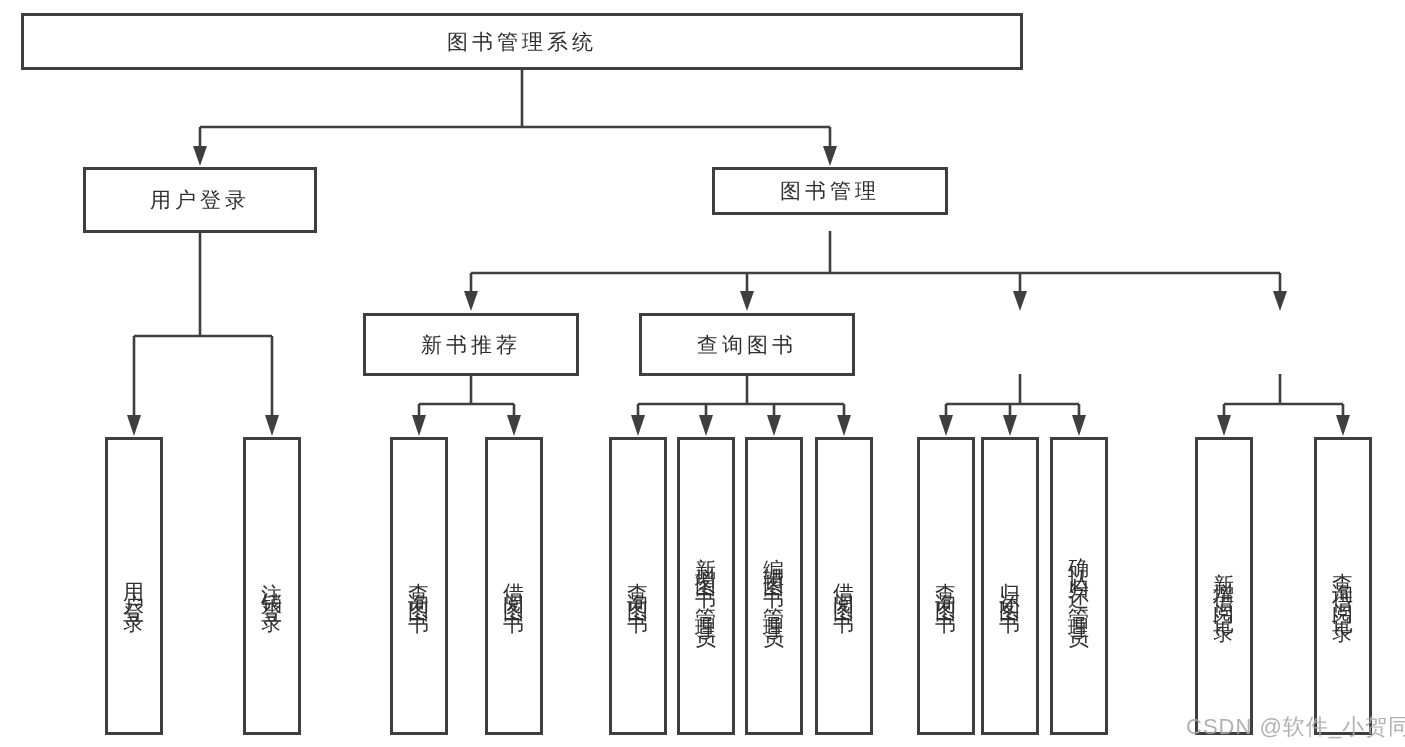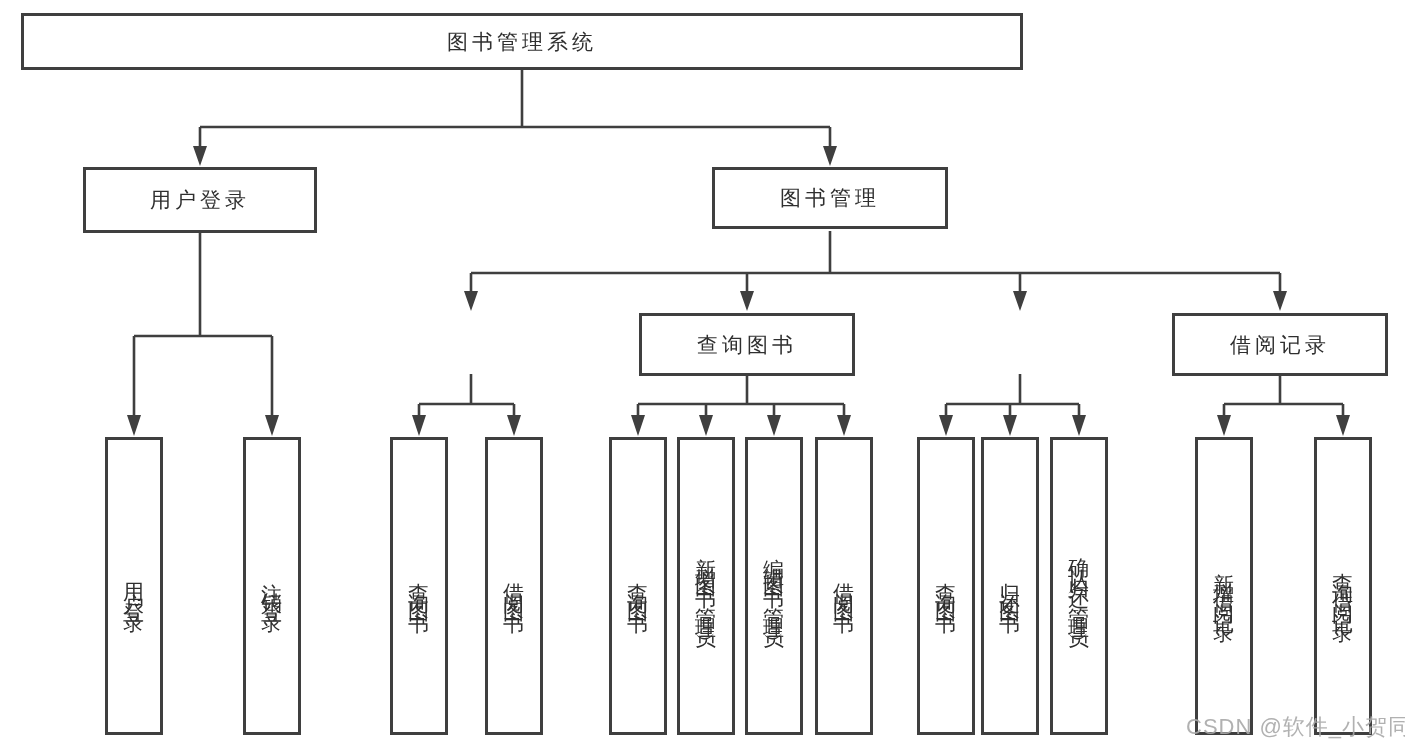--- a/index.html
+++ b/index.html
@@ -13,21 +13,21 @@
     border:3px solid #3f3f3f;display:flex;align-items:center;justify-content:center;
     color:#2f2f2f;font-size:21px;letter-spacing:4px;white-space:nowrap;
   }
   .vnode{
     writing-mode:vertical-rl;text-orientation:mixed;
     letter-spacing:10px;font-size:21px;line-height:1;white-space:normal;
   }
   
   .n-root{left:21px;top:13px;width:1002px;height:57px;}
   .n-userlogin{left:83px;top:167px;width:234px;height:66px;}
-  .n-bookmgmt{left:712px;top:167px;width:236px;height:62px;}
+  .n-bookmgmt{left:712px;top:167px;width:236px;height:48px;}
   .n-l3{top:313px;width:216px;height:63px;}
   .n-newbooks{left:363px;}
   .n-borrow{left:639px;}
   .n-current{left:912px;}
   .n-records{left:1172px;}
   .leaf{top:437px;width:58px;height:298px;}
   .lf-1{left:105px;}  .lf-2{left:243px;}
   .lf-3{left:390px;}  .lf-4{left:485px;}
   .lf-5{left:609px;}  .lf-6{left:677px;}
   .lf-7{left:745px;}  .lf-8{left:815px;}
@@ -74,22 +74,22 @@
       M1072 415 L1086 415 L1079 436 Z
       M1217 415 L1231 415 L1224 436 Z
       M1336 415 L1350 415 L1343 436 Z"></path>
   </svg>
 
   <div class="node n-root">图书管理系统</div>
 
   <div class="node n-userlogin">用户登录</div>
   <div class="node n-bookmgmt">图书管理</div>
 
+  <div class="node n-l3 n-newbooks">新书推荐</div>
   <div class="node n-l3 n-borrow">查询图书</div>
-  <div class="node n-l3 n-records">借阅记录</div>
 
   <div class="node vnode leaf lf-1">用户登录</div>
   <div class="node vnode leaf lf-2">注销登录</div>
 
   <div class="node vnode leaf lf-3">查询图书</div>
   <div class="node vnode leaf lf-4">借阅图书</div>
 
   <div class="node vnode leaf lf-5">查询图书</div>
   <div class="node vnode leaf lf-6">新增图书（管理员）</div>
   <div class="node vnode leaf lf-7">编辑图书（管理员）</div>

